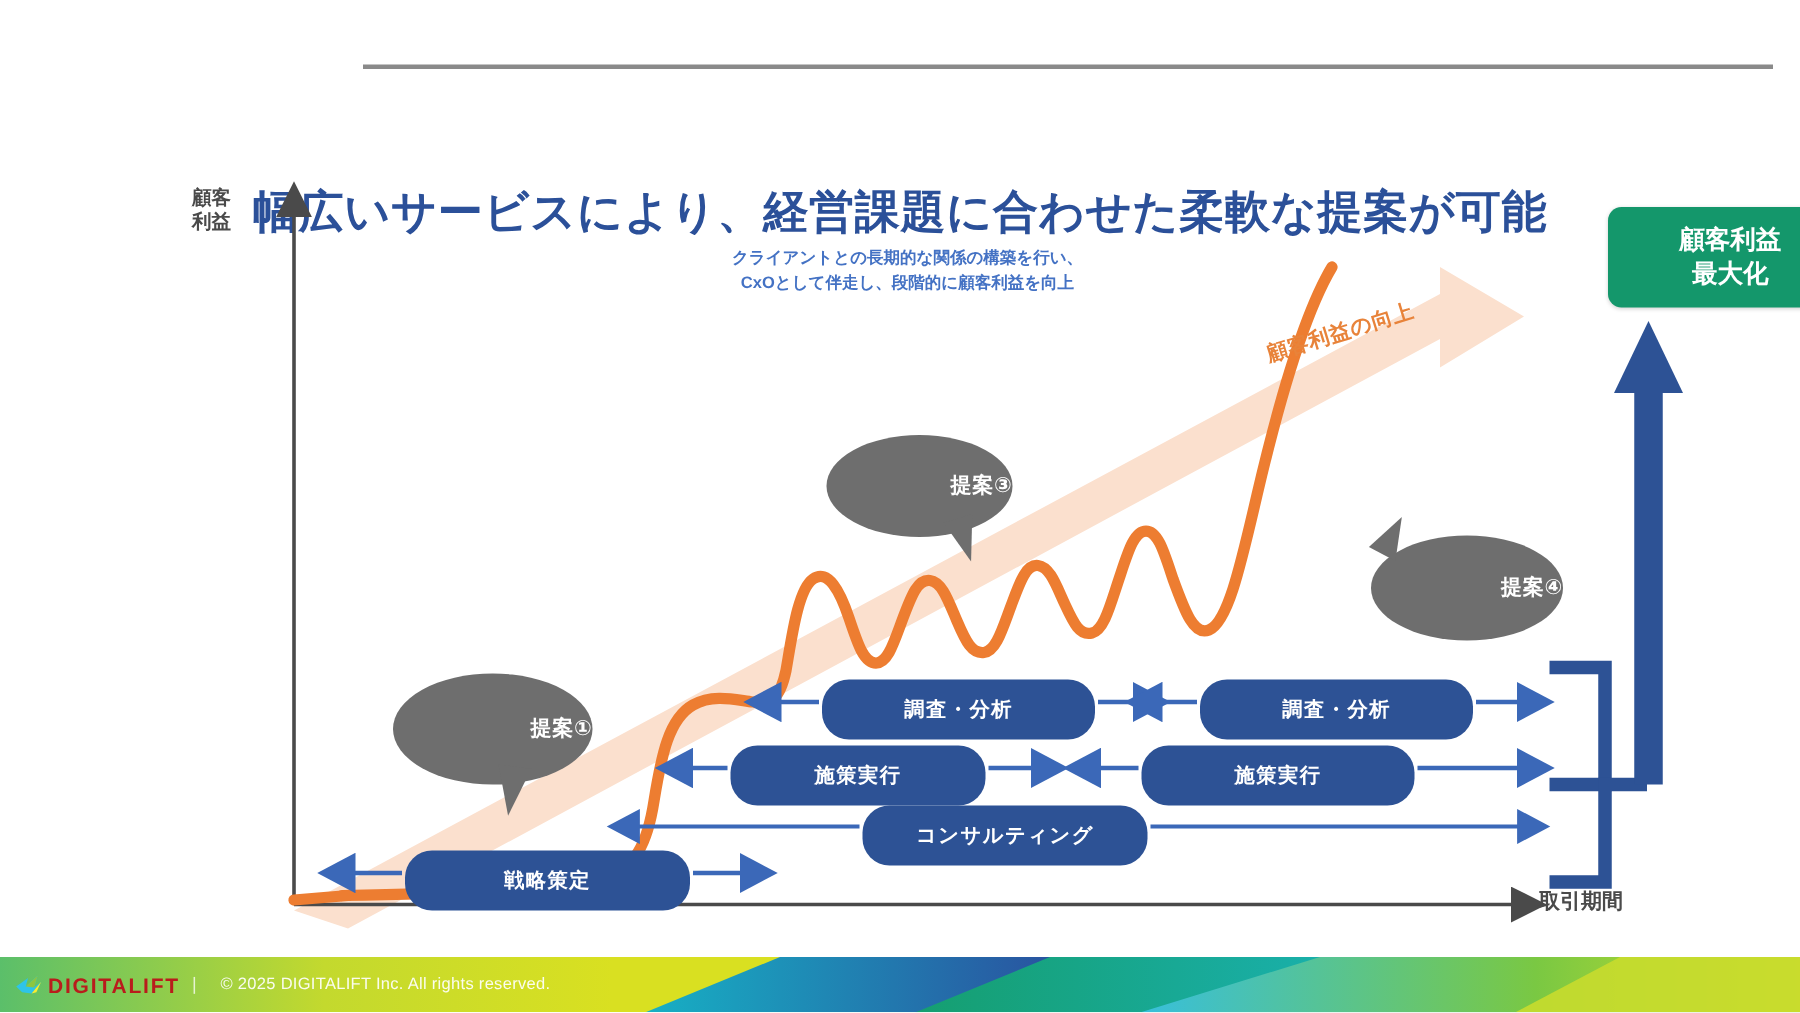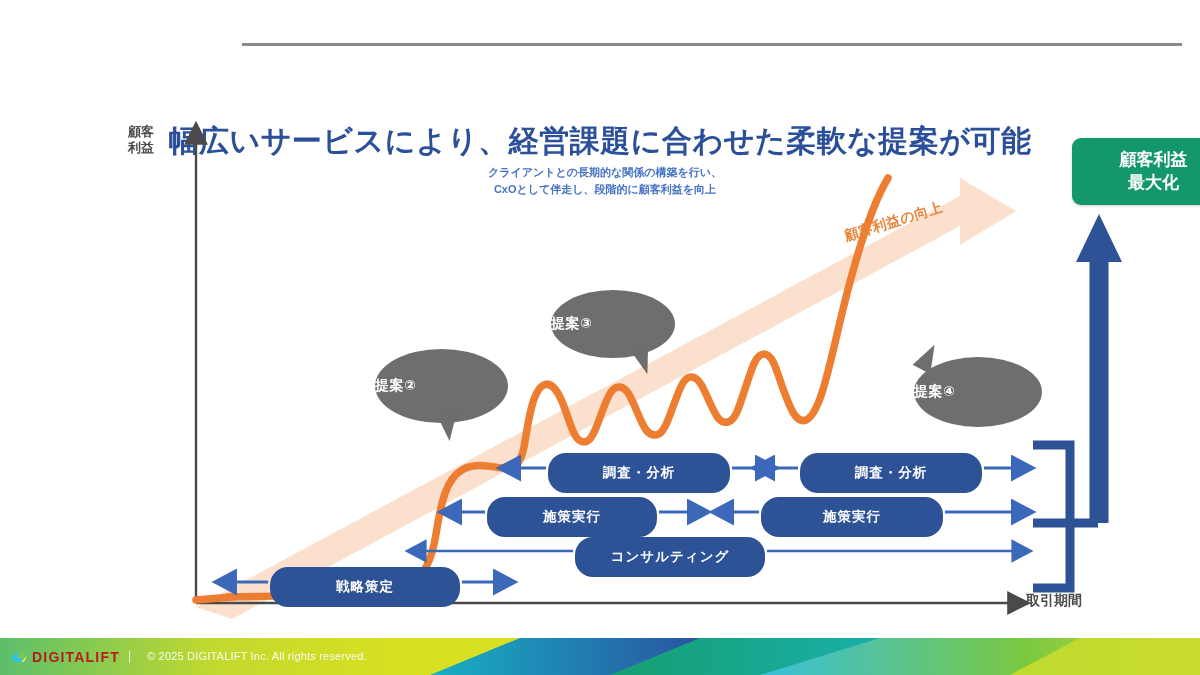--- a/index.html
+++ b/index.html
@@ -99,21 +99,21 @@
     margin-left: 44px;
   }
 
   
   .bubble {
     position: absolute;
     background: #6e6e6e;
     border-radius: 50%;
     display: flex;
     align-items: center;
-    justify-content: flex-start;
+    justify-content: flex-end;
     color: #ffffff;
     font-size: 14px;
     font-weight: bold;
     letter-spacing: 0.5px;
   }
   .bubble .tail {
     position: absolute;
     width: 0; height: 0;
   }
   
@@ -319,22 +319,22 @@
   </div>
   <div class="x-axis-label">取引期間</div>
 
   <div class="band-label">顧客利益の向上</div>
 
   <div class="goal-box">
     <div>顧客利益</div>
     <div>最大化</div>
   </div>
 
-  <div class="bubble" id="bubble-2">
-    <span>提案②</span>
+  <div class="bubble" id="bubble-1">
+    <span>提案①</span>
     <span class="tail"></span>
   </div>
   <div class="bubble" id="bubble-3">
     <span>提案③</span>
     <span class="tail"></span>
   </div>
   <div class="bubble" id="bubble-4">
     <span>提案④</span>
     <span class="tail"></span>
   </div>

